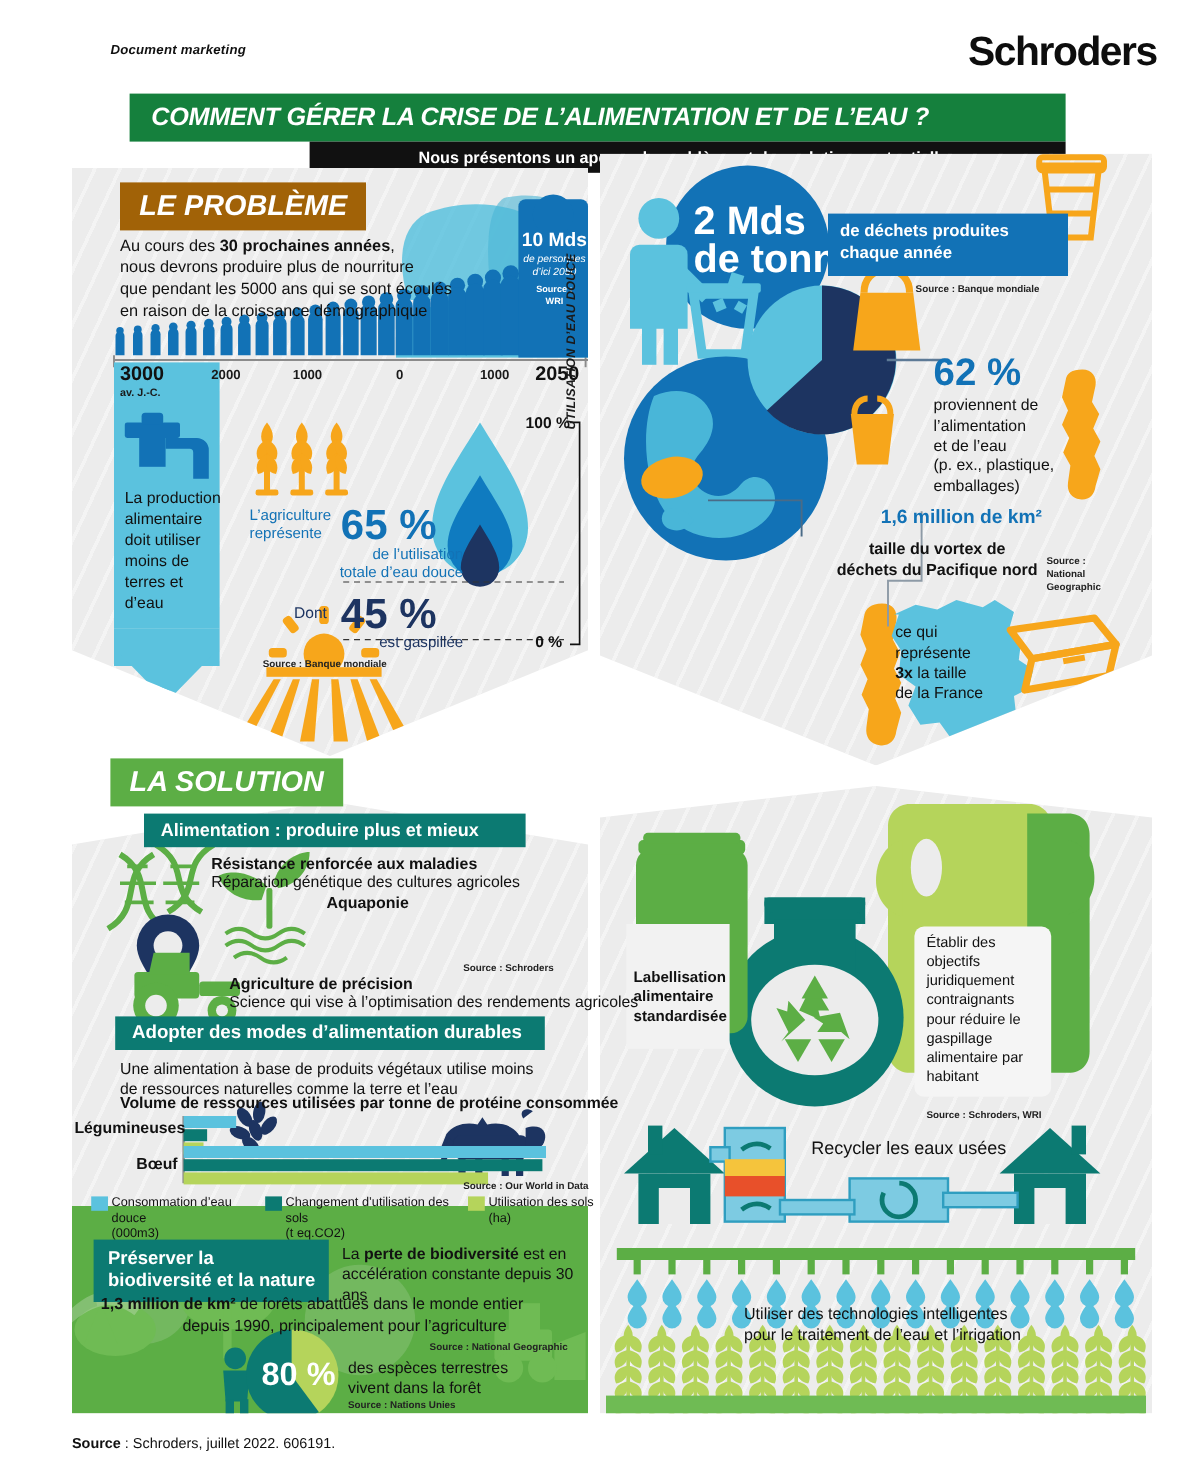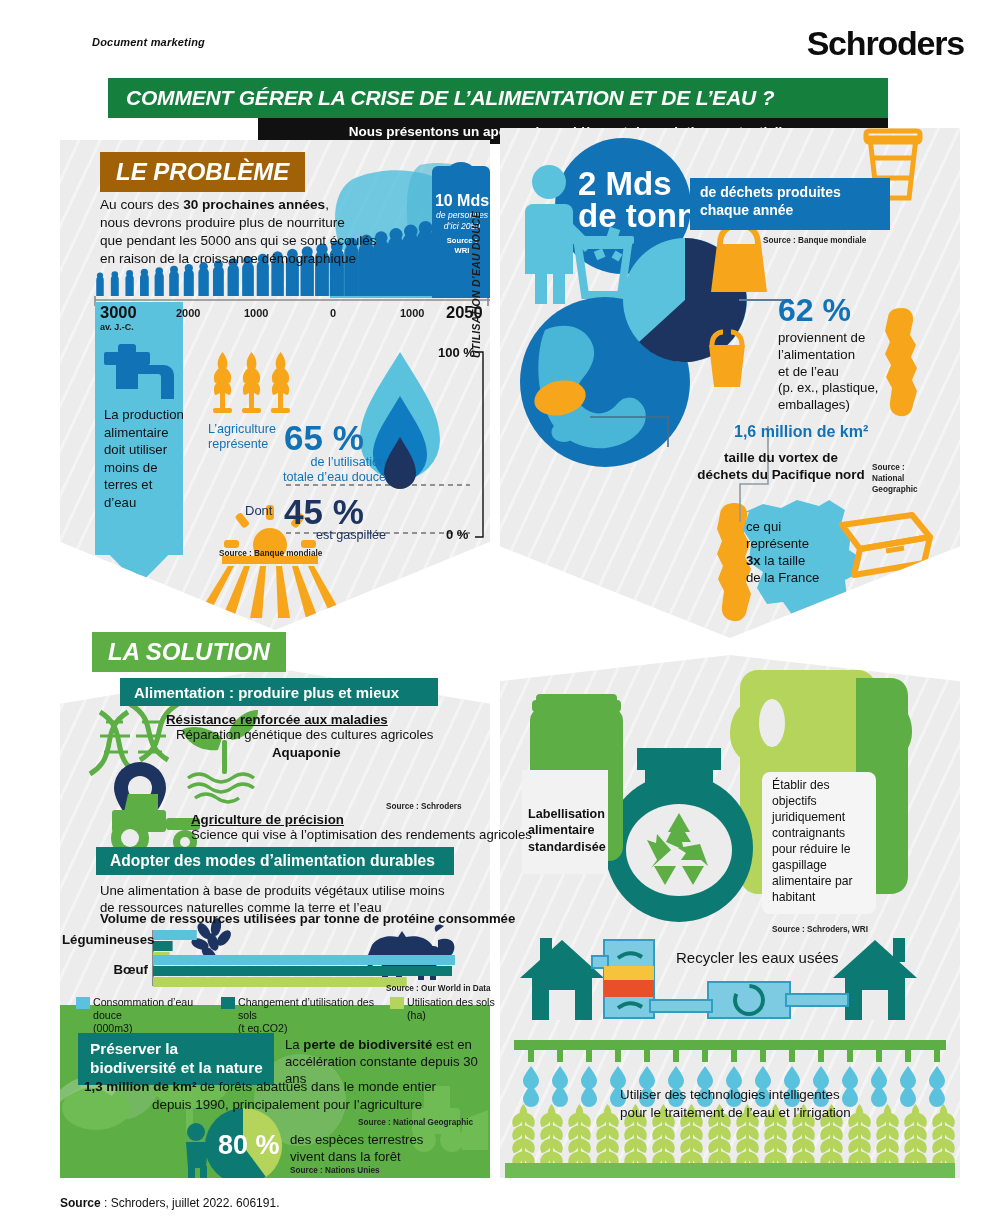--- a/index.html
+++ b/index.html
@@ -850,27 +850,27 @@
     <span>ce qui</span><br>
     <span>représente</span><br>
     <b>3x</b><span> la taille</span><br>
     <span>de la France</span>
   </div>
 
   <div class="tag tag-solution">LA SOLUTION</div>
 
   <div class="subhead" style="left:120px; top:678px; width:318px;">Alimentation : produire plus et mieux</div>
 
-  <div class="txt b" style="left:166px; top:711px; font-size:13.3px;text-decoration:underline;">Résistance renforcée aux maladies</div>
+  <div class="txt b" style="left:176px; top:711px; font-size:13.3px;">Résistance renforcée aux maladies</div>
   <div class="txt" style="left:176px; top:727px; font-size:13.2px;">Réparation génétique des cultures agricoles</div>
 
   <div class="txt b" style="left:272px; top:744px; font-size:13.3px;">Aquaponie</div>
   <div class="src" style="left:386px; top:802px;">Source : Schroders</div>
 
-  <div class="txt b" style="left:191px; top:811px; font-size:13.3px;text-decoration:underline;">Agriculture de précision</div>
+  <div class="txt b" style="left:191px; top:811px; font-size:13.3px;">Agriculture de précision</div>
   <div class="txt" style="left:191px; top:827px; font-size:13.2px;">Science qui vise à l’optimisation des rendements agricoles</div>
 
   <div class="subhead" style="left:96px; top:847px; width:358px; font-size:15.6px;">Adopter des modes d’alimentation durables</div>
 
   <div class="txt" style="left:100px; top:882px; width:390px; font-size:13.2px; line-height:1.3;">
     <span>Une alimentation à base de produits végétaux utilise moins</span><br>
     <span>de ressources naturelles comme la terre et l’eau</span>
   </div>
   <div class="txt b" style="left:100px; top:911px; font-size:13.2px;">Volume de ressources utilisées par tonne de protéine consommée</div>
 

